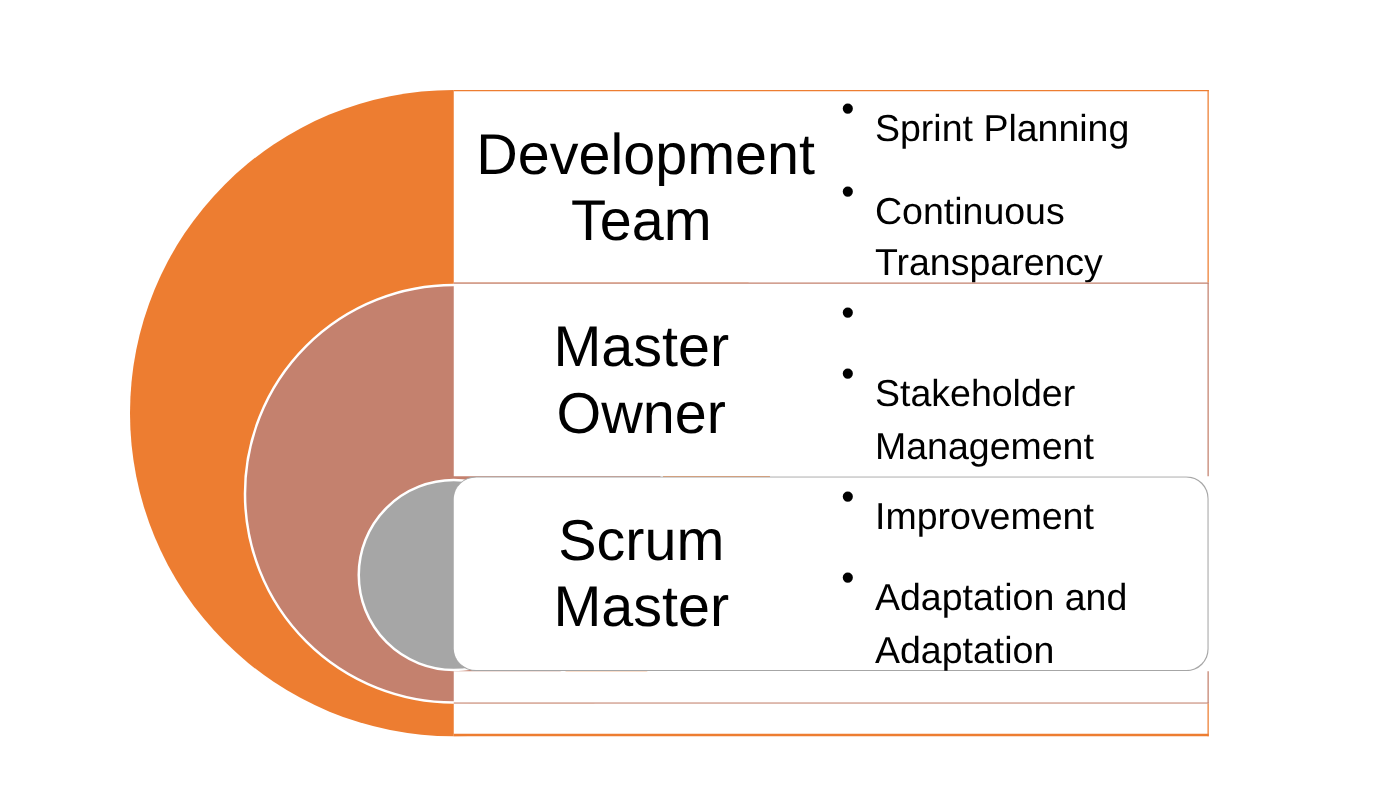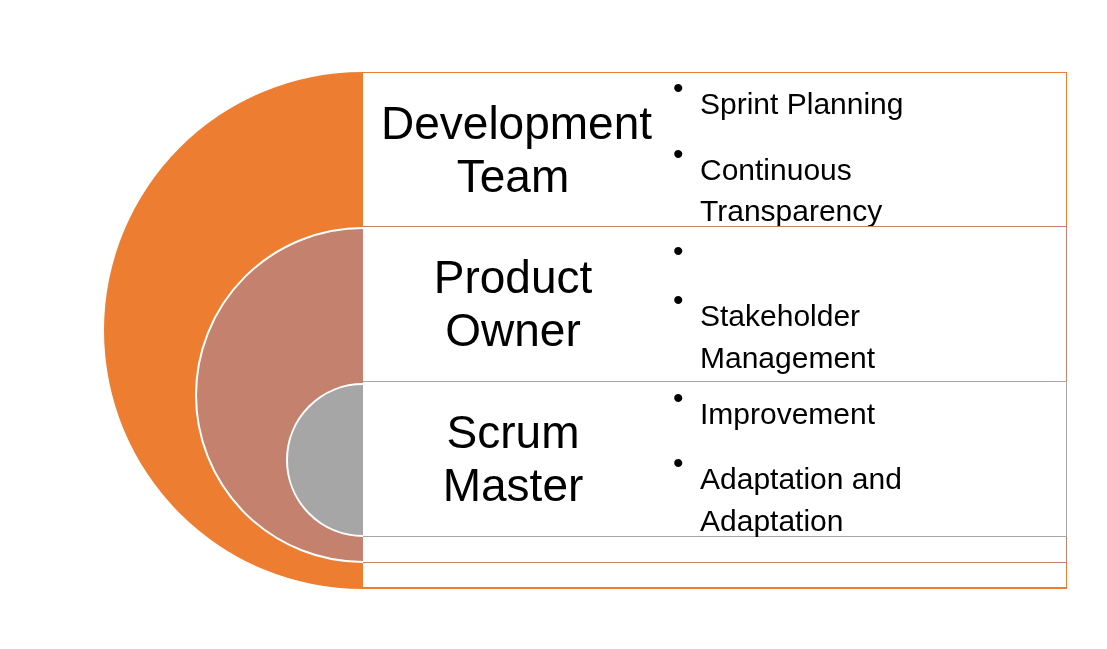--- a/index.html
+++ b/index.html
@@ -8,21 +8,21 @@
     font-family:"Liberation Sans",sans-serif;color:#000000;
   }
   
   .circle{position:absolute;border-radius:50%;box-sizing:border-box;}
   .circle.outer {left:104px;top:72px; width:517px;height:517px;z-index:1;}
   .circle.middle{left:195px;top:227px;width:336px;height:336px;z-index:2;border:2px solid #FFFFFF;}
   .circle.inner {left:286px;top:383px;width:154px;height:154px;z-index:3;border:2px solid #FFFFFF;}
 
   
   .row,.filler{
-    position:absolute;left:363px;width:704px;background:#FFFFFF;box-sizing:border-box;
+    position:absolute;left:363px;width:604px;background:#FFFFFF;box-sizing:border-box;
     border-style:solid;z-index:4;
   }
   .row{display:flex;align-items:center;}
   .r0{top:72px; height:154px;border-width:1px 1px 0 0;}
   .r1{top:226px;height:155px;border-width:1px 1px 0 0;}
   .r2{top:381px;height:156px;border-width:1px 1px 1px 0;}
   .f0{top:537px;height:26px;border-width:0 1px 1px 0;}
   .f1{top:563px;height:26px;border-width:0 1px 2px 0;}
 
   .title-cell{
@@ -59,33 +59,33 @@
     <span class="bullet-text">Sprint Planning</span>
   </li>
           <li class="bullet-item">
     <span class="bullet-dot">•</span>
     <span class="bullet-text">Continuous Transparency</span>
   </li>
         </ul>
   </div>
       <div class="row r1" style="border-color: rgb(196, 129, 110);">
     <div class="title-cell">
-      <div class="title-text">Product Owner</div>
+      <div class="title-text">Master Owner</div>
     </div>
     <ul class="bullet-cell">
           <li class="bullet-item">
     <span class="bullet-dot">•</span>
   </li>
           <li class="bullet-item">
     <span class="bullet-dot">•</span>
     <span class="bullet-text">Stakeholder Management</span>
   </li>
         </ul>
   </div>
-      <div class="row r2" style="border-color: rgb(166, 166, 166);">
+      <div class="row r2" style="border-color: rgb(166, 166, 166); border-radius: 18px;">
     <div class="title-cell">
       <div class="title-text">Scrum Master</div>
     </div>
     <ul class="bullet-cell">
           <li class="bullet-item">
     <span class="bullet-dot">•</span>
     <span class="bullet-text">Improvement</span>
   </li>
           <li class="bullet-item">
     <span class="bullet-dot">•</span>

